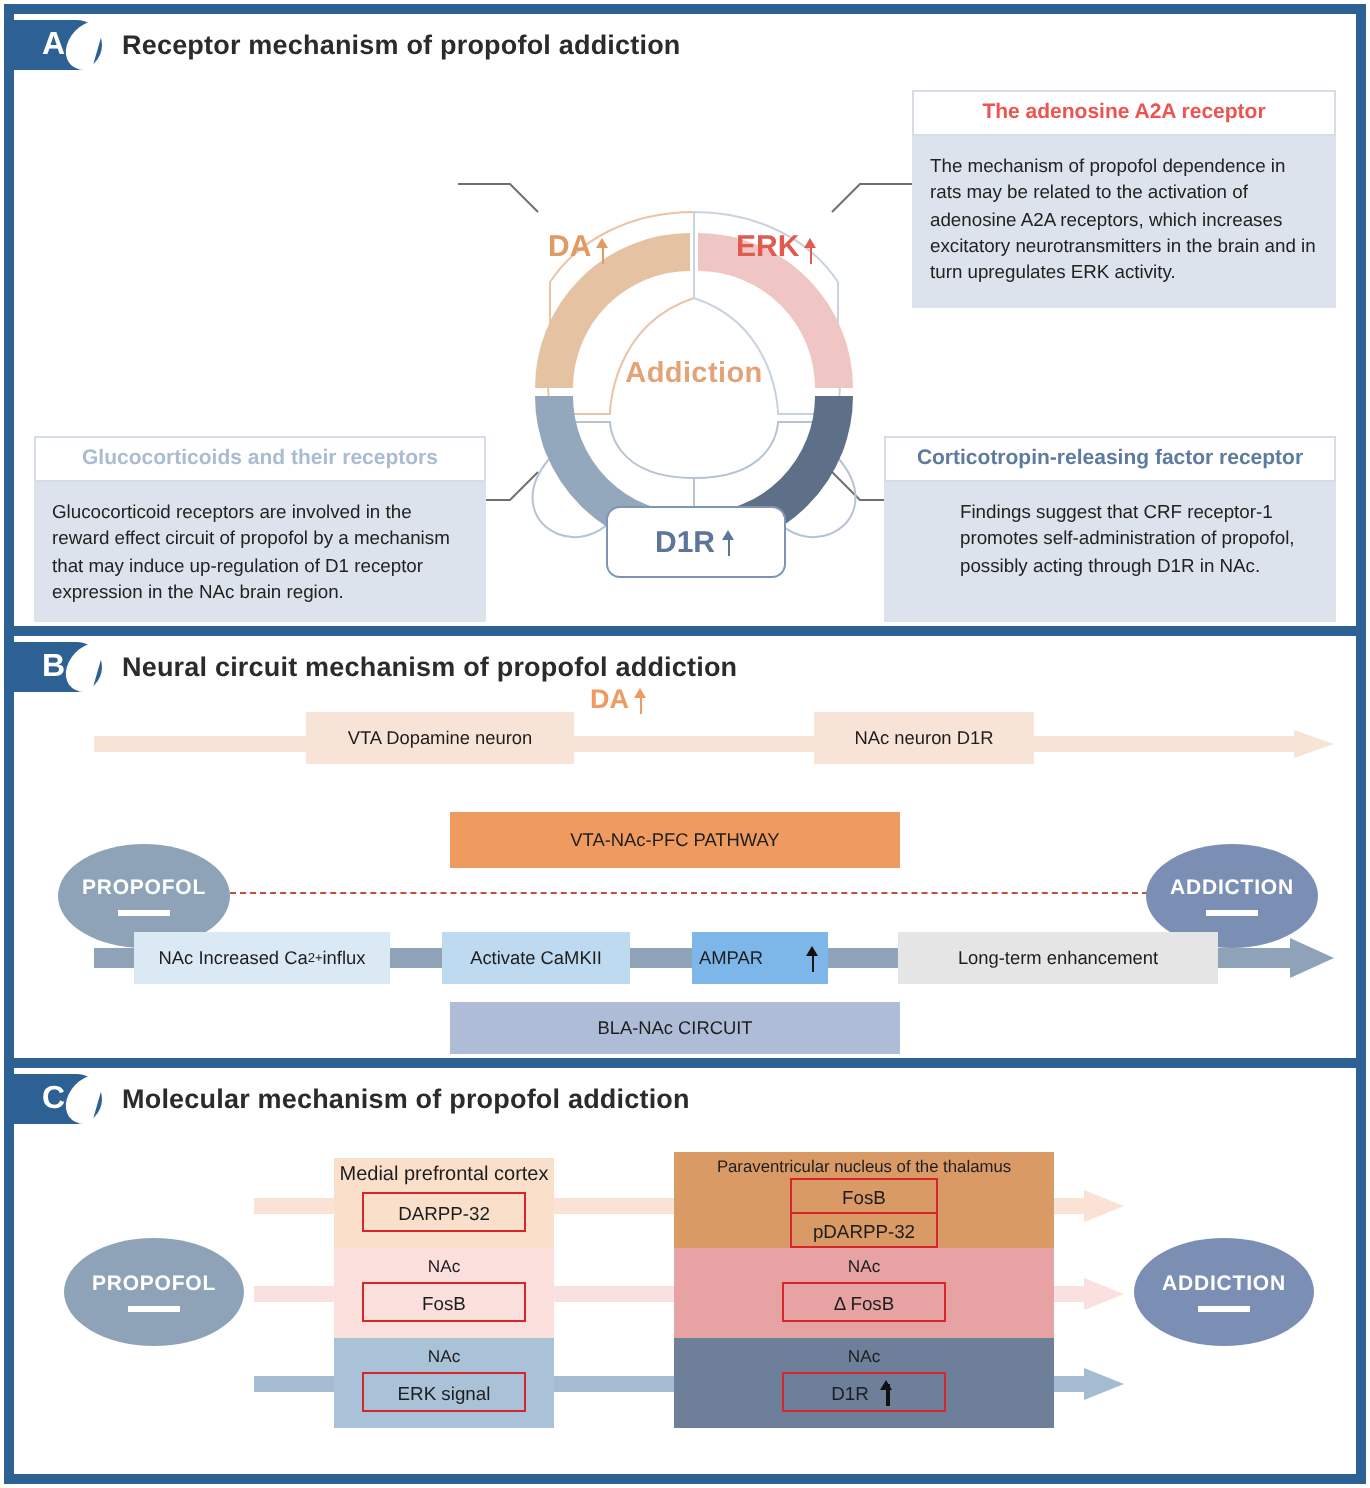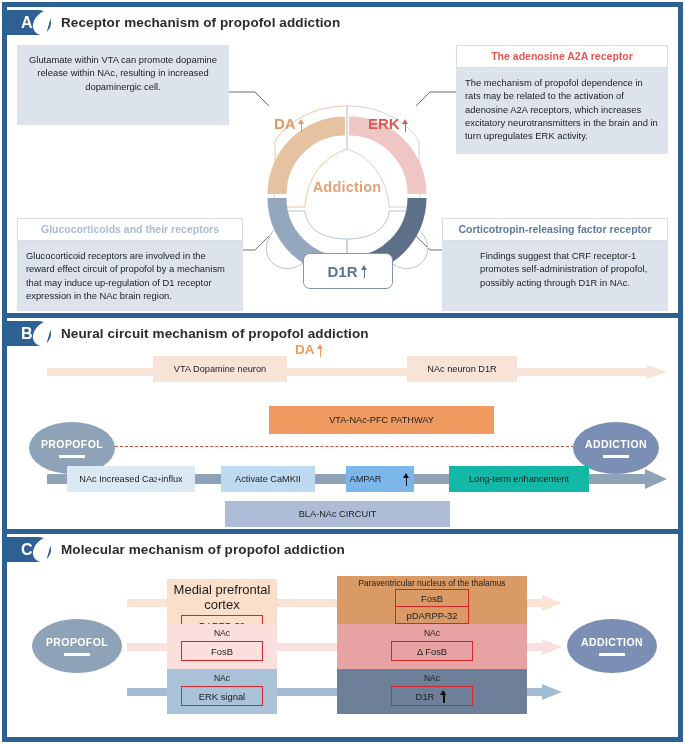--- a/index.html
+++ b/index.html
@@ -163,21 +163,20 @@
     </div>
 
     <svg class="conn" style="left:0;top:0;width:671px;height:306px;">
       <polyline points="222,85 248,85 262,99" fill="none" stroke="#6f6f6f" stroke-width="1"></polyline>
       <polyline points="449,85 423,85 409,99" fill="none" stroke="#6f6f6f" stroke-width="1"></polyline>
       <polyline points="222,243 248,243 262,229" fill="none" stroke="#6f6f6f" stroke-width="1"></polyline>
       <polyline points="449,243 423,243 409,229" fill="none" stroke="#6f6f6f" stroke-width="1"></polyline>
     </svg>
 
     <div class="infobox" style="left:10px;top:38px;width:212px;">
-      <div class="ib-body center" style="height:80px;">Glutamate within VTA can promote dopamine release within NAc, resulting in increased dopaminergic cell.</div>
     </div>
 
     <div class="infobox" style="left:449px;top:38px;width:212px;">
       <div class="ib-head" style="color:#ef5350;">The adenosine A2A receptor</div>
       <div class="ib-body left" style="height:86px;">The mechanism of propofol dependence in rats may be related to the activation of adenosine A2A receptors, which increases excitatory neurotransmitters in the brain and in turn upregulates ERK activity.</div>
     </div>
 
     <div class="infobox" style="left:10px;top:211px;width:226px;">
       <div class="ib-head" style="color:#a9bcd2;">Glucocorticoids and their receptors</div>
       <div class="ib-body left" style="height:70px;">Glucocorticoid receptors are involved in the reward effect circuit of propofol by a mechanism that may induce up-regulation of D1 receptor expression in the NAc brain region.</div>
@@ -260,21 +259,21 @@
       <span>DA</span>
       <span class="arrow-up">
           <i class="up-head"></i>
           <i class="up-line"></i>
         </span>
     </div>
 
     <div class="chip" style="left:146px;top:38px;width:134px;height:26px;background:#f7e4d7;">VTA Dopamine neuron</div>
     <div class="chip" style="left:400px;top:38px;width:110px;height:26px;background:#f7e4d7;">NAc neuron D1R</div>
 
-    <div class="chip" style="left:218px;top:88px;width:225px;height:28px;background:#ef9a5f;font-size:9.2px;margin-left:44px;">VTA-NAc-PFC PATHWAY</div>
+    <div class="chip" style="left:218px;top:88px;width:225px;height:28px;background:#ef9a5f;font-size:9.2px;">VTA-NAc-PFC PATHWAY</div>
 
     <div class="dashline" style="left:108px;top:128px;width:459px;"></div>
 
     <div class="ellipse" style="left:22px;top:104px;width:86px;height:52px;background:#8fa3b8;">
       <span>PROPOFOL</span>
       <span class="ell-dash"></span>
     </div>
     <div class="ellipse" style="left:566px;top:104px;width:86px;height:52px;background:#7b8fb5;">
       <span>ADDICTION</span>
       <span class="ell-dash"></span>
@@ -293,21 +292,21 @@
     <div class="chip" style="left:214px;top:148px;width:94px;height:26px;background:#bedaf0;">Activate CaMKII</div>
 
     <div class="chip" style="left:339px;top:148px;width:68px;height:26px;background:#7db6e8;gap:20px;">
       <span>AMPAR</span>
       <span class="arrow-up" style="color:#111;">
           <i class="up-head"></i>
           <i class="up-line"></i>
         </span>
     </div>
 
-    <div class="chip" style="left:442px;top:148px;width:140px;height:26px;background:#14b8a6;">Long-term enhancement</div>
+    <div class="chip" style="left:442px;top:148px;width:160px;height:26px;background:#e5e5e5;">Long-term enhancement</div>
 
     <div class="chip" style="left:218px;top:183px;width:225px;height:26px;background:#aebcd8;">BLA-NAc CIRCUIT</div>
   </div>
 
   <div class="panel" id="panel-c" style="left:7px;top:534px;width:671px;height:203px;">
 
     <div class="panel-head" style="top:3px;">
       <div class="tab">
         <span class="tab-letter">C</span>
         <span class="tab-slant"></span>
@@ -321,21 +320,21 @@
     </div>
     <div class="ellipse" style="left:560px;top:85px;width:90px;height:54px;background:#7b8fb5;">
       <span>ADDICTION</span>
       <span class="ell-dash"></span>
     </div>
 
     <svg class="abs" style="left:120px;top:61px;width:435px;height:16px;">
       <path d="M0,4 L415,4 L415,0 L435,8 L415,16 L415,12 L0,12 Z" fill="#fae3d4"></path>
     </svg>
     <div class="abs" style="left:160px;top:45px;width:110px;height:45px;background:#fae0cb;">
-      <div style="text-align:center;font-size:13px;color:#1d1d1d;padding-top:3px;">Medial prefrontal cortex</div>
+      <div style="text-align:center;font-size:10px;color:#1d1d1d;padding-top:3px;">Medial prefrontal cortex</div>
       <div class="redbox" style="margin:3px auto 0;width:80px;height:18px;">DARPP-32</div>
     </div>
     <div class="abs" style="left:330px;top:42px;width:190px;height:48px;background:#d99a66;">
       <div style="text-align:center;font-size:8.4px;color:#1d1d1d;padding-top:2px;">Paraventricular nucleus of the thalamus</div>
       <div class="redbox" style="margin:1px auto 0;width:72px;height:16px;border-bottom:none;">FosB</div>
       <div class="redbox" style="margin:0 auto;width:72px;height:16px;">pDARPP-32</div>
     </div>
 
     <svg class="abs" style="left:120px;top:105px;width:435px;height:16px;">
       <path d="M0,4 L415,4 L415,0 L435,8 L415,16 L415,12 L0,12 Z" fill="#fae0de"></path>

